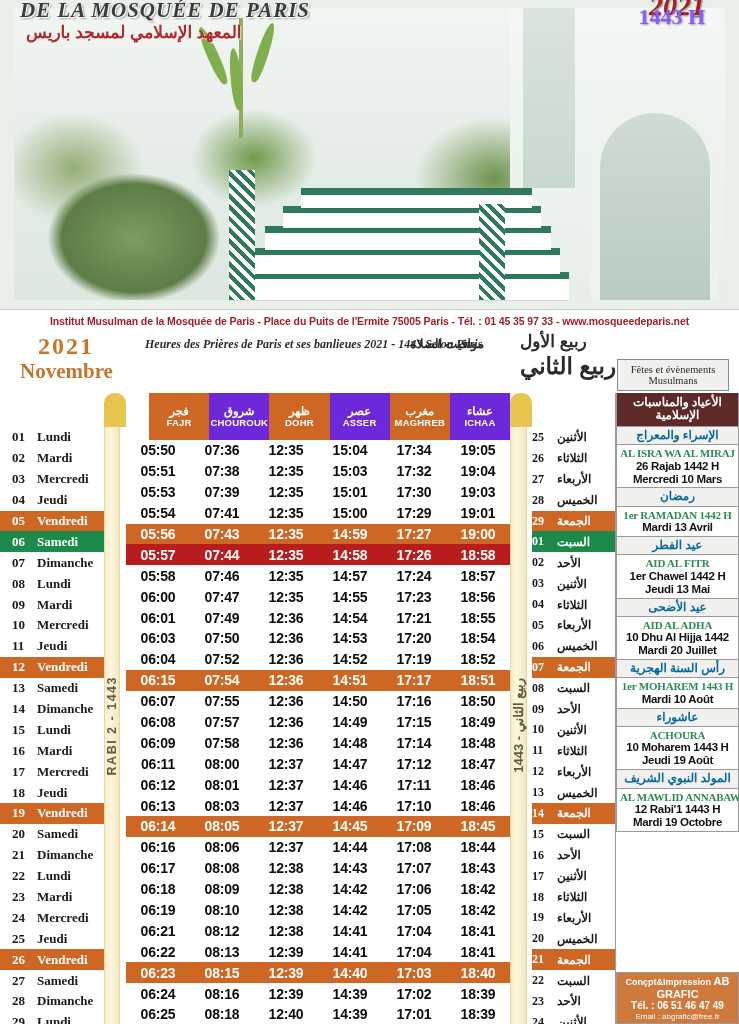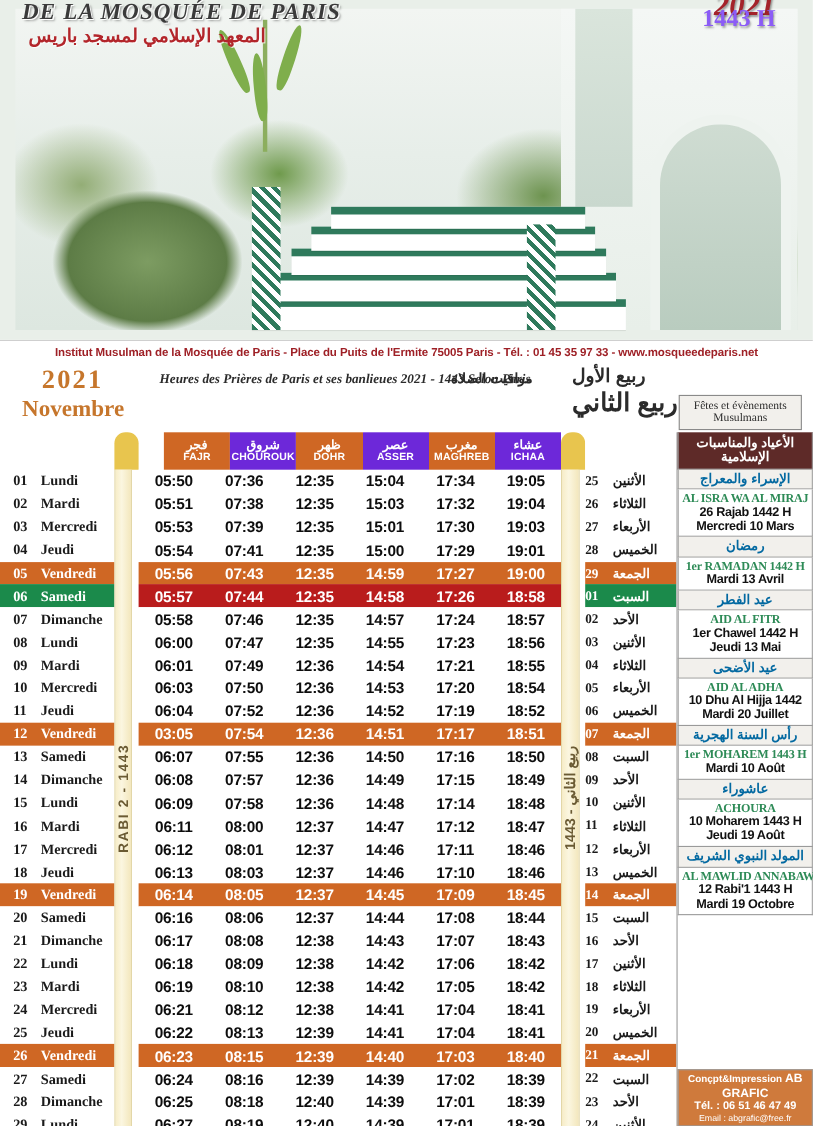--- a/index.html
+++ b/index.html
@@ -220,21 +220,21 @@
   .t {
     flex: 1 1 0;
     display: flex; align-items: center; justify-content: center;
     font-family: "Liberation Sans", sans-serif;
     font-weight: bold; font-size: 14px; color: #0d0d0d;
     letter-spacing: -0.2px;
   }
   .times-row.fri .t, .times-row.sat .t { color: #ffffff; }
 
   
-  .thead { display: flex; height: 34px; margin-left: 23px; }
+  .thead { display: flex; height: 47px; margin-left: 23px; }
   .th {
     flex: 1 1 0;
     display: flex; flex-direction: column;
     align-items: center; justify-content: center;
     color: #ffffff; line-height: 1.0;
   }
   .th.o { background: #cf6724; }
   .th.y { background: #6d28d9; }
   .th .ar { font-size: 11.5px; font-weight: bold; direction: rtl; }
   .th .fr { font-size: 9.5px; font-weight: bold; letter-spacing: .2px; }
@@ -624,21 +624,21 @@
         </div>
         <div class="times-row ">
           <div class="t">06:04</div>
           <div class="t">07:52</div>
           <div class="t">12:36</div>
           <div class="t">14:52</div>
           <div class="t">17:19</div>
           <div class="t">18:52</div>
         </div>
         <div class="times-row fri">
-          <div class="t">03:05</div>
+          <div class="t">06:15</div>
           <div class="t">07:54</div>
           <div class="t">12:36</div>
           <div class="t">14:51</div>
           <div class="t">17:17</div>
           <div class="t">18:51</div>
         </div>
         <div class="times-row ">
           <div class="t">06:07</div>
           <div class="t">07:55</div>
           <div class="t">12:36</div>

